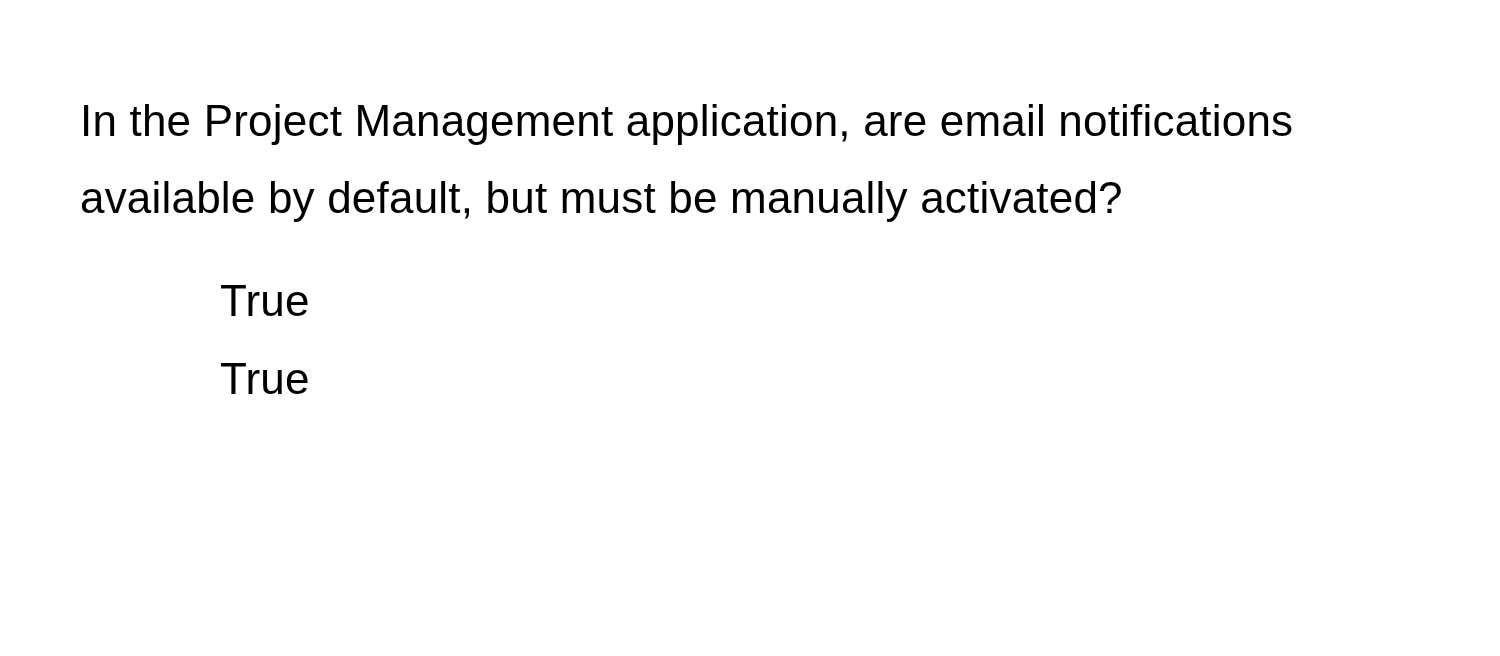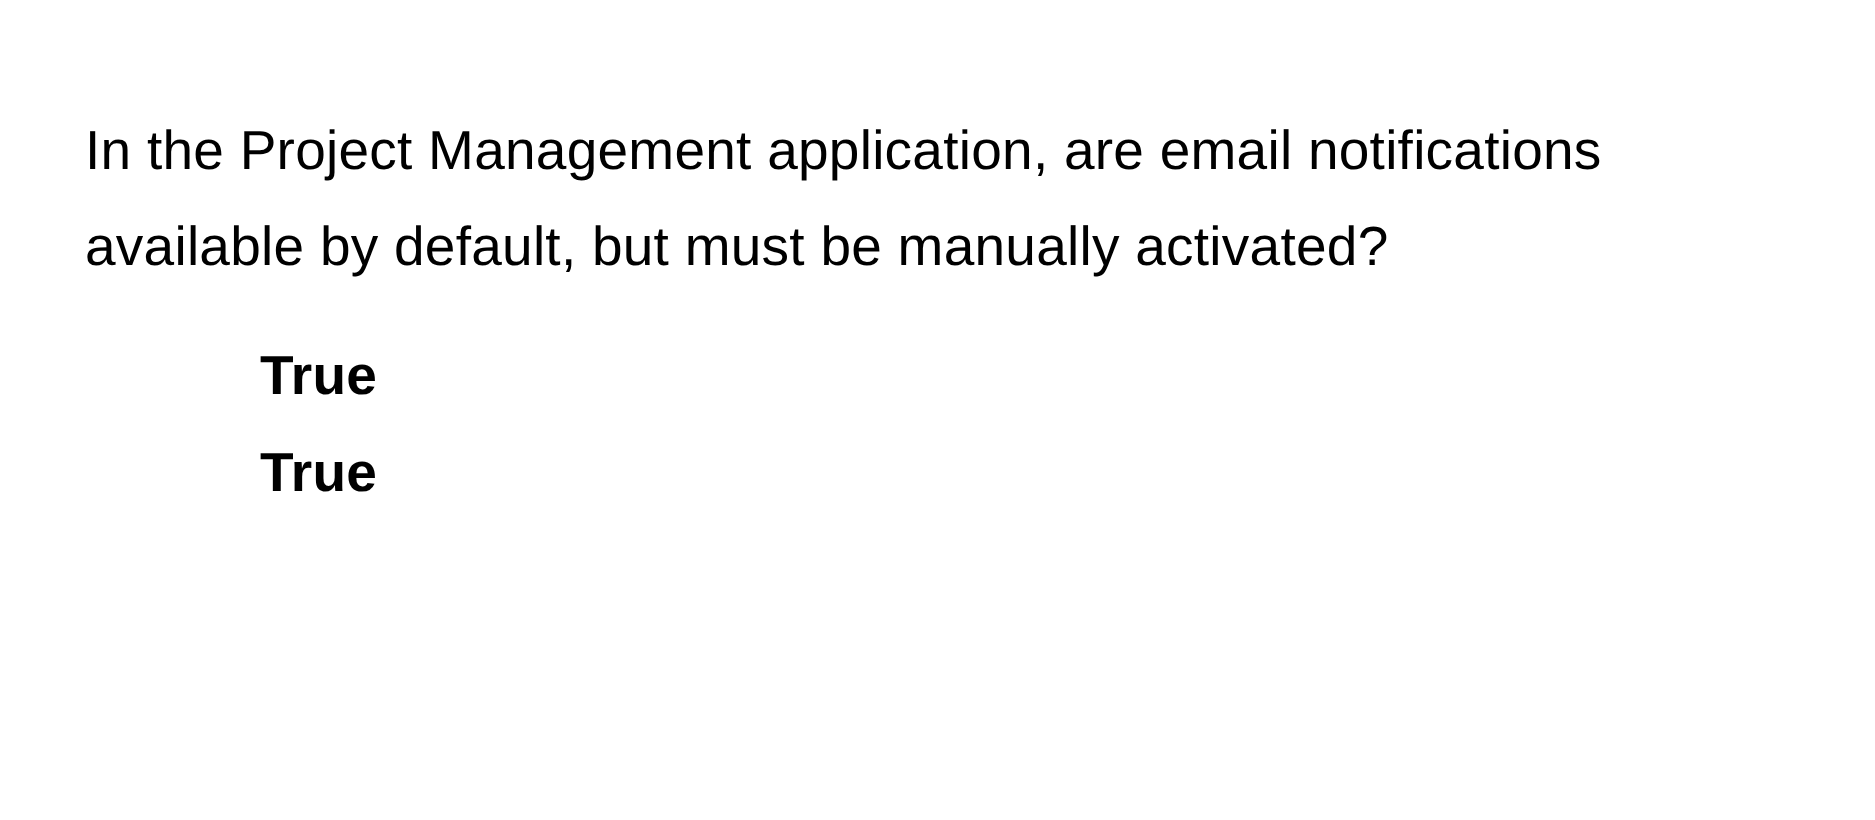--- a/index.html
+++ b/index.html
@@ -11,39 +11,40 @@
       width: 1500px;
       height: 656px;
       background: #ffffff;
       font-family: -apple-system, BlinkMacSystemFont, "Segoe UI", Helvetica, Arial, sans-serif;
       color: #000000;
     }
     .container {
       padding-top: 82px;
       padding-left: 68px;
       padding-right: 52px;
+      margin-left: 12px;
     }
     .question-text {
       font-size: 44px;
       line-height: 1.75;
       font-weight: 400;
       letter-spacing: 0.2px;
     }
     .options {
       margin-top: 40px;
       padding-left: 140px;
     }
     .option {
       display: flex;
       align-items: center;
       margin-bottom: 28px;
     }
     .option-label {
       font-size: 44px;
-      font-weight: 700;
+      font-weight: 400;
       letter-spacing: 0.2px;
     }
   </style>
 </head>
 <body>
 
 <div class="container">
   <div class="question-text">In the Project Management application, are email notifications available by default, but must be manually activated?</div>
   <div class="options">
     <div class="option">

